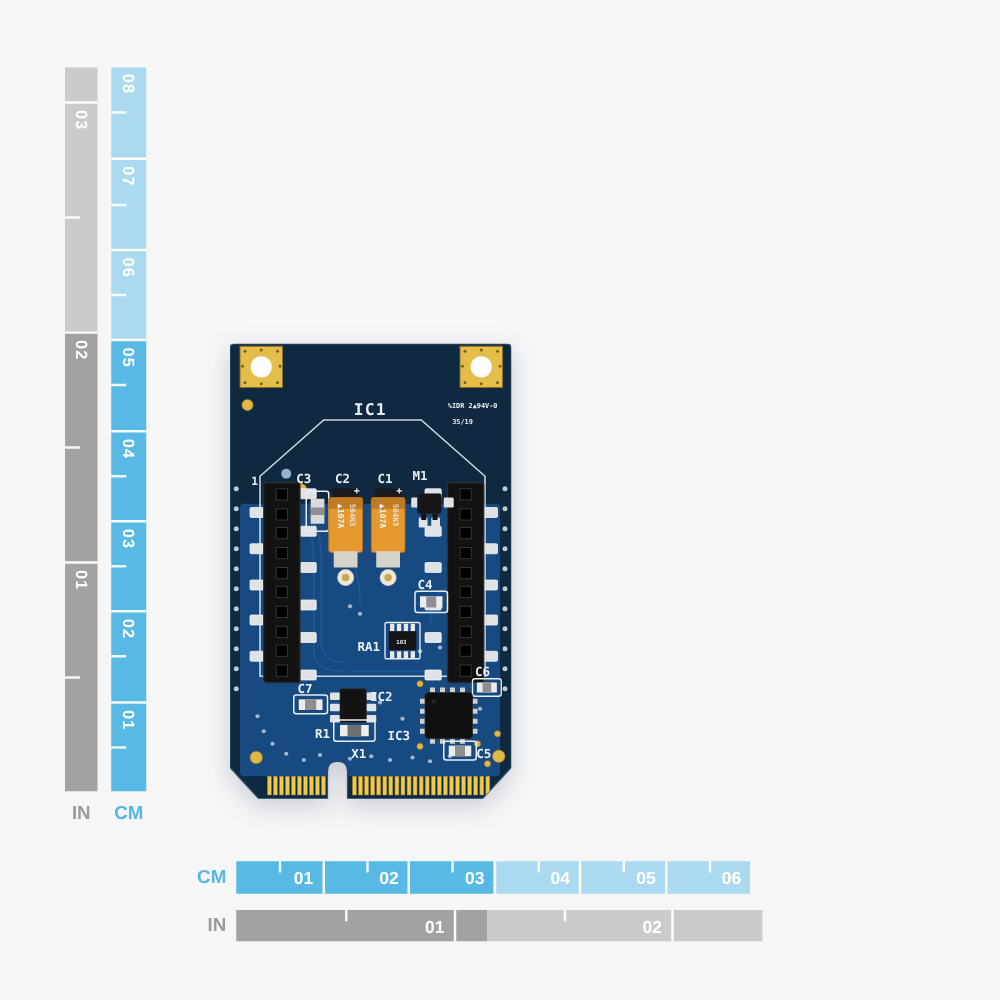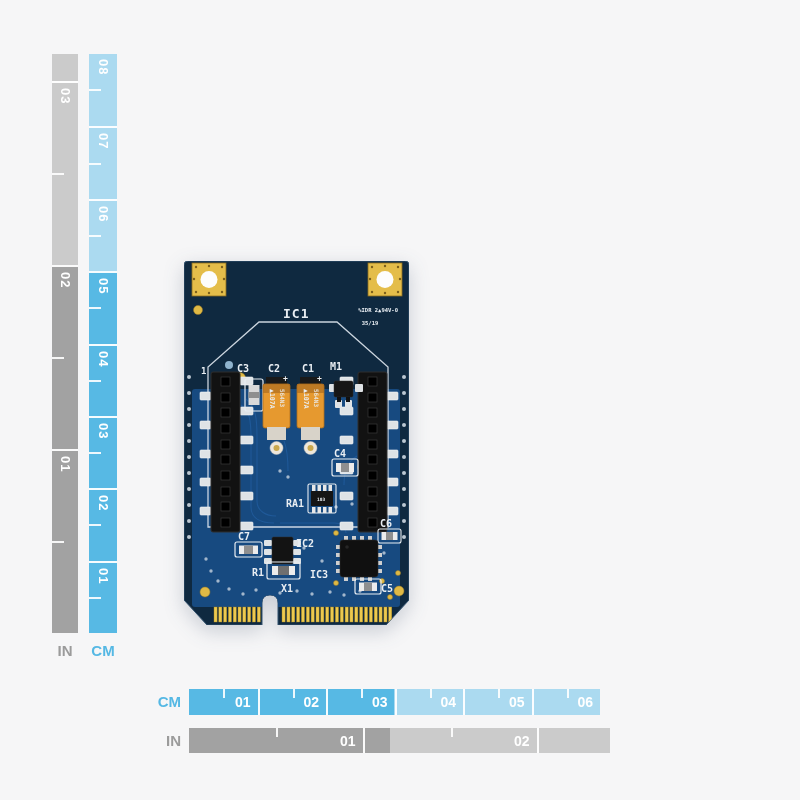--- a/index.html
+++ b/index.html
@@ -25,21 +25,21 @@
   .hbar-in{top:728px;width:421px;height:25px;background:linear-gradient(to right,#a2a2a2 0 201px,#cbcbcb 201px);}
   .hseg{position:relative;box-sizing:border-box;height:100%;display:flex;align-items:center;
         justify-content:flex-end;padding-right:7px;color:#fff;font-weight:bold;font-size:14px;}
   .hseg.sep{border-left:2px solid rgba(255,255,255,.95);}
   .hseg.tick::before{content:"";position:absolute;top:0;left:50%;width:2px;height:9px;
         background:rgba(255,255,255,.9);}
   .hunit{position:absolute;left:120px;width:61px;text-align:right;font-weight:bold;font-size:15px;}
   .hunit-cm{top:689px;height:26px;line-height:26px;color:#55b8e4;}
   .hunit-in{top:728px;height:25px;line-height:25px;color:#9b9b9b;}
   
-  .board-wrap{position:absolute;left:184px;top:261px;width:225px;height:364px;
+  .board-wrap{position:absolute;left:184px;top:275px;width:225px;height:364px;
         filter:drop-shadow(0 6px 10px rgba(40,60,90,.22));}
   .silk{font-family:"DejaVu Sans Mono",monospace;font-weight:bold;fill:#e9eef3;}
 </style>
 </head>
 <body>
 
 <div class="stage">
 
   <div>
     <div class="vcol vcol-in">

